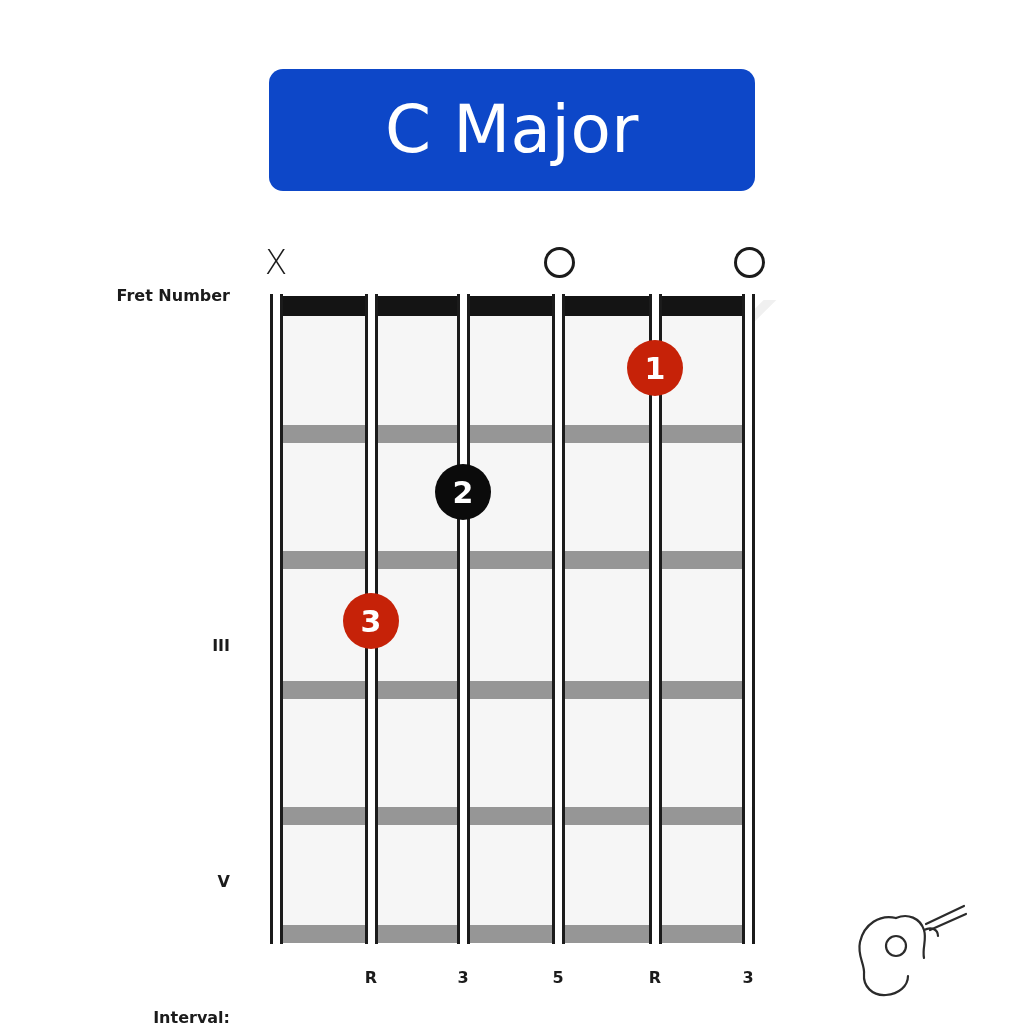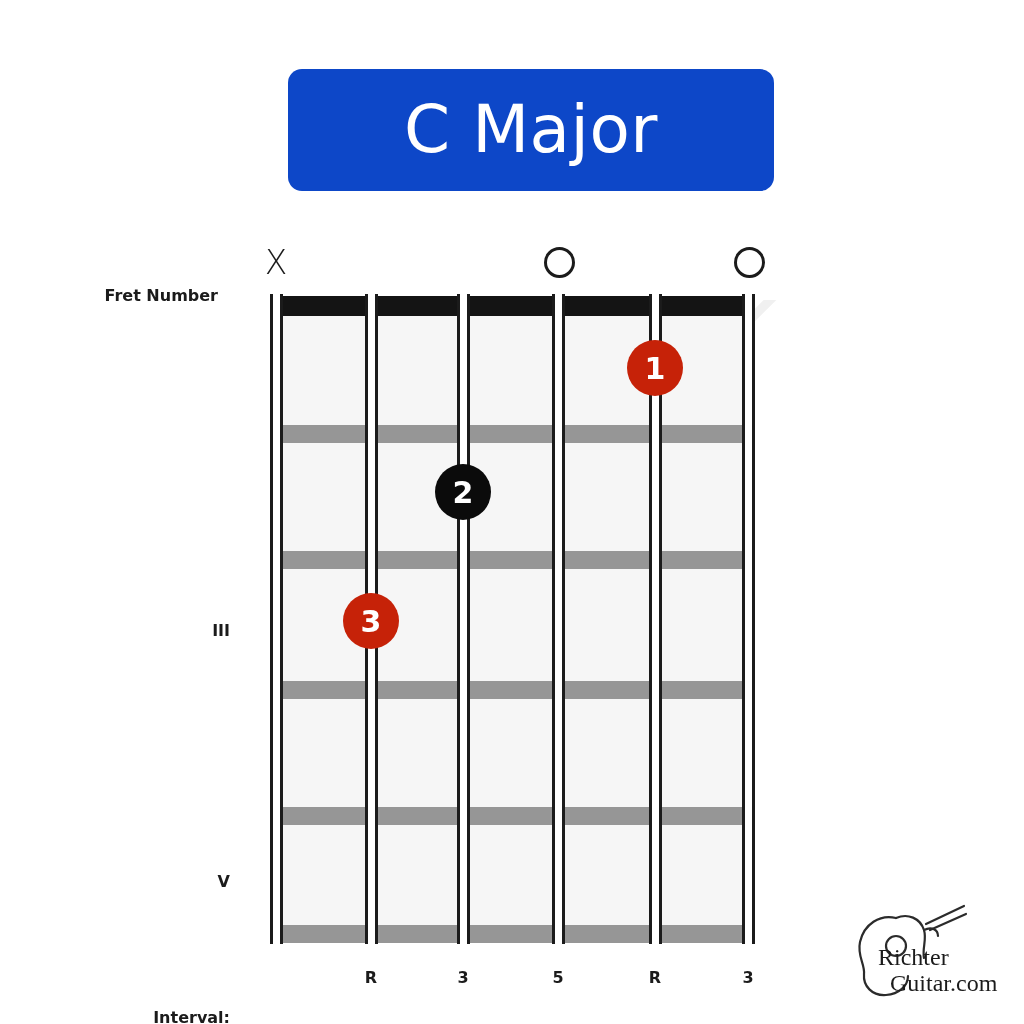--- a/index.html
+++ b/index.html
@@ -27,21 +27,20 @@
     position: absolute;
     left: 269px;
     top: 69px;
     width: 486px;
     height: 122px;
     background: #0d47c8;
     border-radius: 14px;
     display: flex;
     align-items: center;
     justify-content: center;
-    margin-left: 19px;
   }
   .title-text {
     color: #ffffff;
     font-size: 66px;
     font-weight: 400;
     letter-spacing: 0.5px;
     line-height: 1;
     font-family: "DejaVu Sans", sans-serif;
   }
 
@@ -145,21 +144,21 @@
   
   .label-left {
     position: absolute;
     text-align: right;
     font-size: 16px;
     font-weight: 700;
     color: #1b1b1b;
     font-family: "DejaVu Sans", sans-serif;
   }
   .label-fretnumber {
-    left: 48px;
+    left: 60px;
     top: 286px;
     width: 170px;
   }
   .label-roman {
     left: 60px;
     width: 170px;
     font-size: 16px;
     font-weight: 700;
   }
 
@@ -258,21 +257,21 @@
     </div>
     <div class="dot" style="left:435px; top:464px; background:#0b0b0b;">
       <span>2</span>
     </div>
     <div class="dot" style="left:343px; top:593px; background:#c62208;">
       <span>3</span>
     </div>
   </div>
 
   <div class="label-left label-fretnumber">Fret Number</div>
-  <div class="label-left label-roman" style="top:621px">III</div>
+  <div class="label-left label-roman" style="top:636px">III</div>
   <div class="label-left label-roman" style="top:872px">V</div>
 
   <div class="interval-label">Interval:</div>
   <div class="interval-value" style="left:256px"></div>
   <div class="interval-value" style="left:351px">R</div>
   <div class="interval-value" style="left:443px">3</div>
   <div class="interval-value" style="left:538px">5</div>
   <div class="interval-value" style="left:635px">R</div>
   <div class="interval-value" style="left:728px">3</div>
 
@@ -280,19 +279,15 @@
     <svg width="170" height="100" viewBox="0 0 170 100">
       <g fill="none" stroke="#2b2b2b" stroke-width="2.2" stroke-linecap="round">
         <path d="M58 18 C42 14 26 24 22 42 C19 56 27 64 26 74 C25 86 34 96 48 95 C61 94 70 86 70 76"></path>
         <path d="M58 18 C70 13 82 18 86 30 C89 40 84 48 86 58"></path>
         <path d="M86 30 C94 26 100 30 100 36"></path>
         <path d="M88 24 L126 6"></path>
         <path d="M92 30 L128 14"></path>
       </g>
       <circle cx="58" cy="46" r="10" fill="none" stroke="#2b2b2b" stroke-width="2.2"></circle>
     </svg>
-    <div class="logo-text">
-      <span>Richter</span>
-      <span class="l2">Guitar.com</span>
-    </div>
   </div>
 
 </div>
 
 </body></html>

